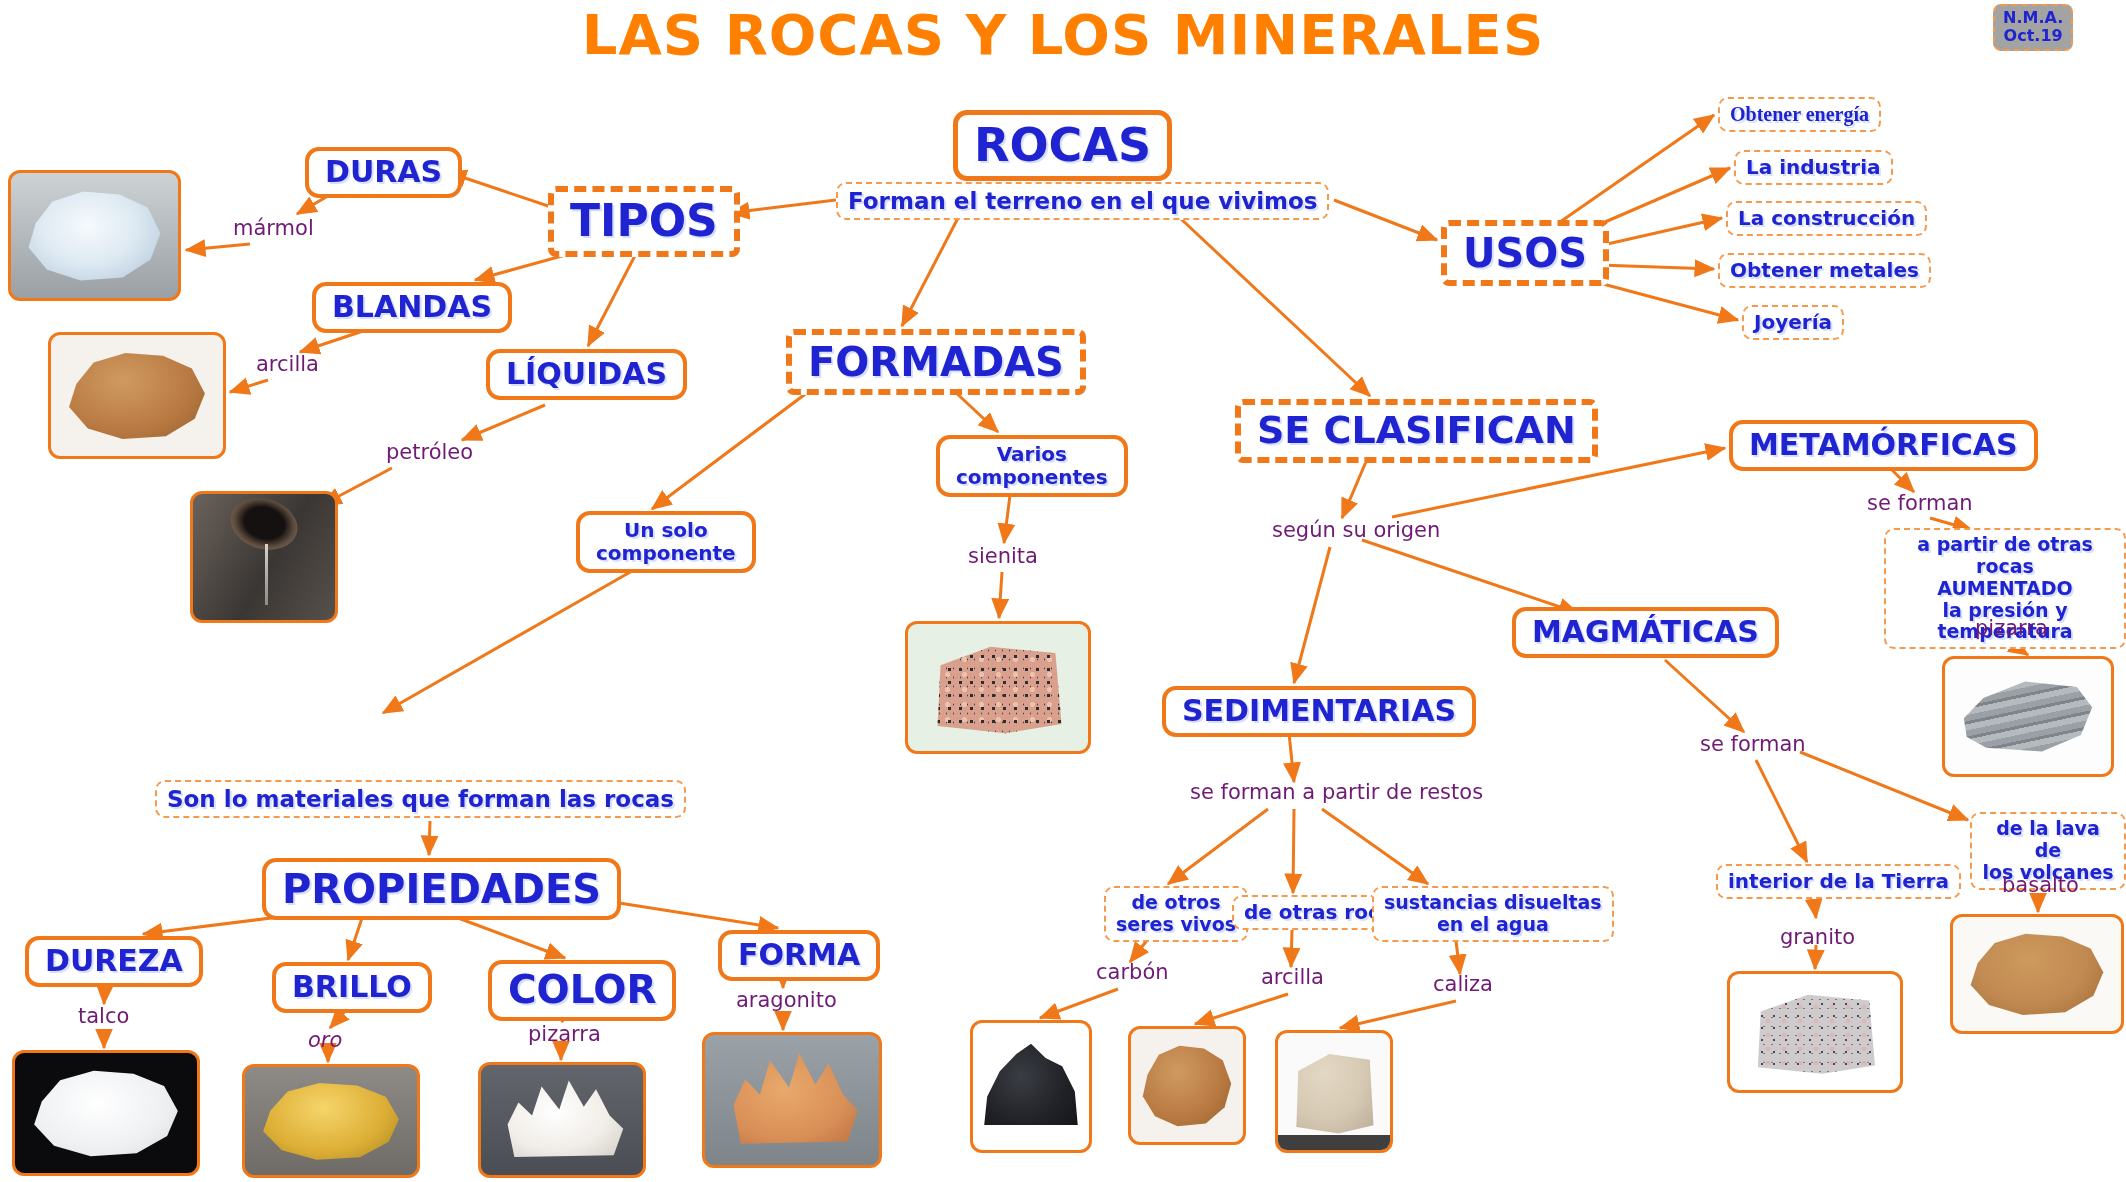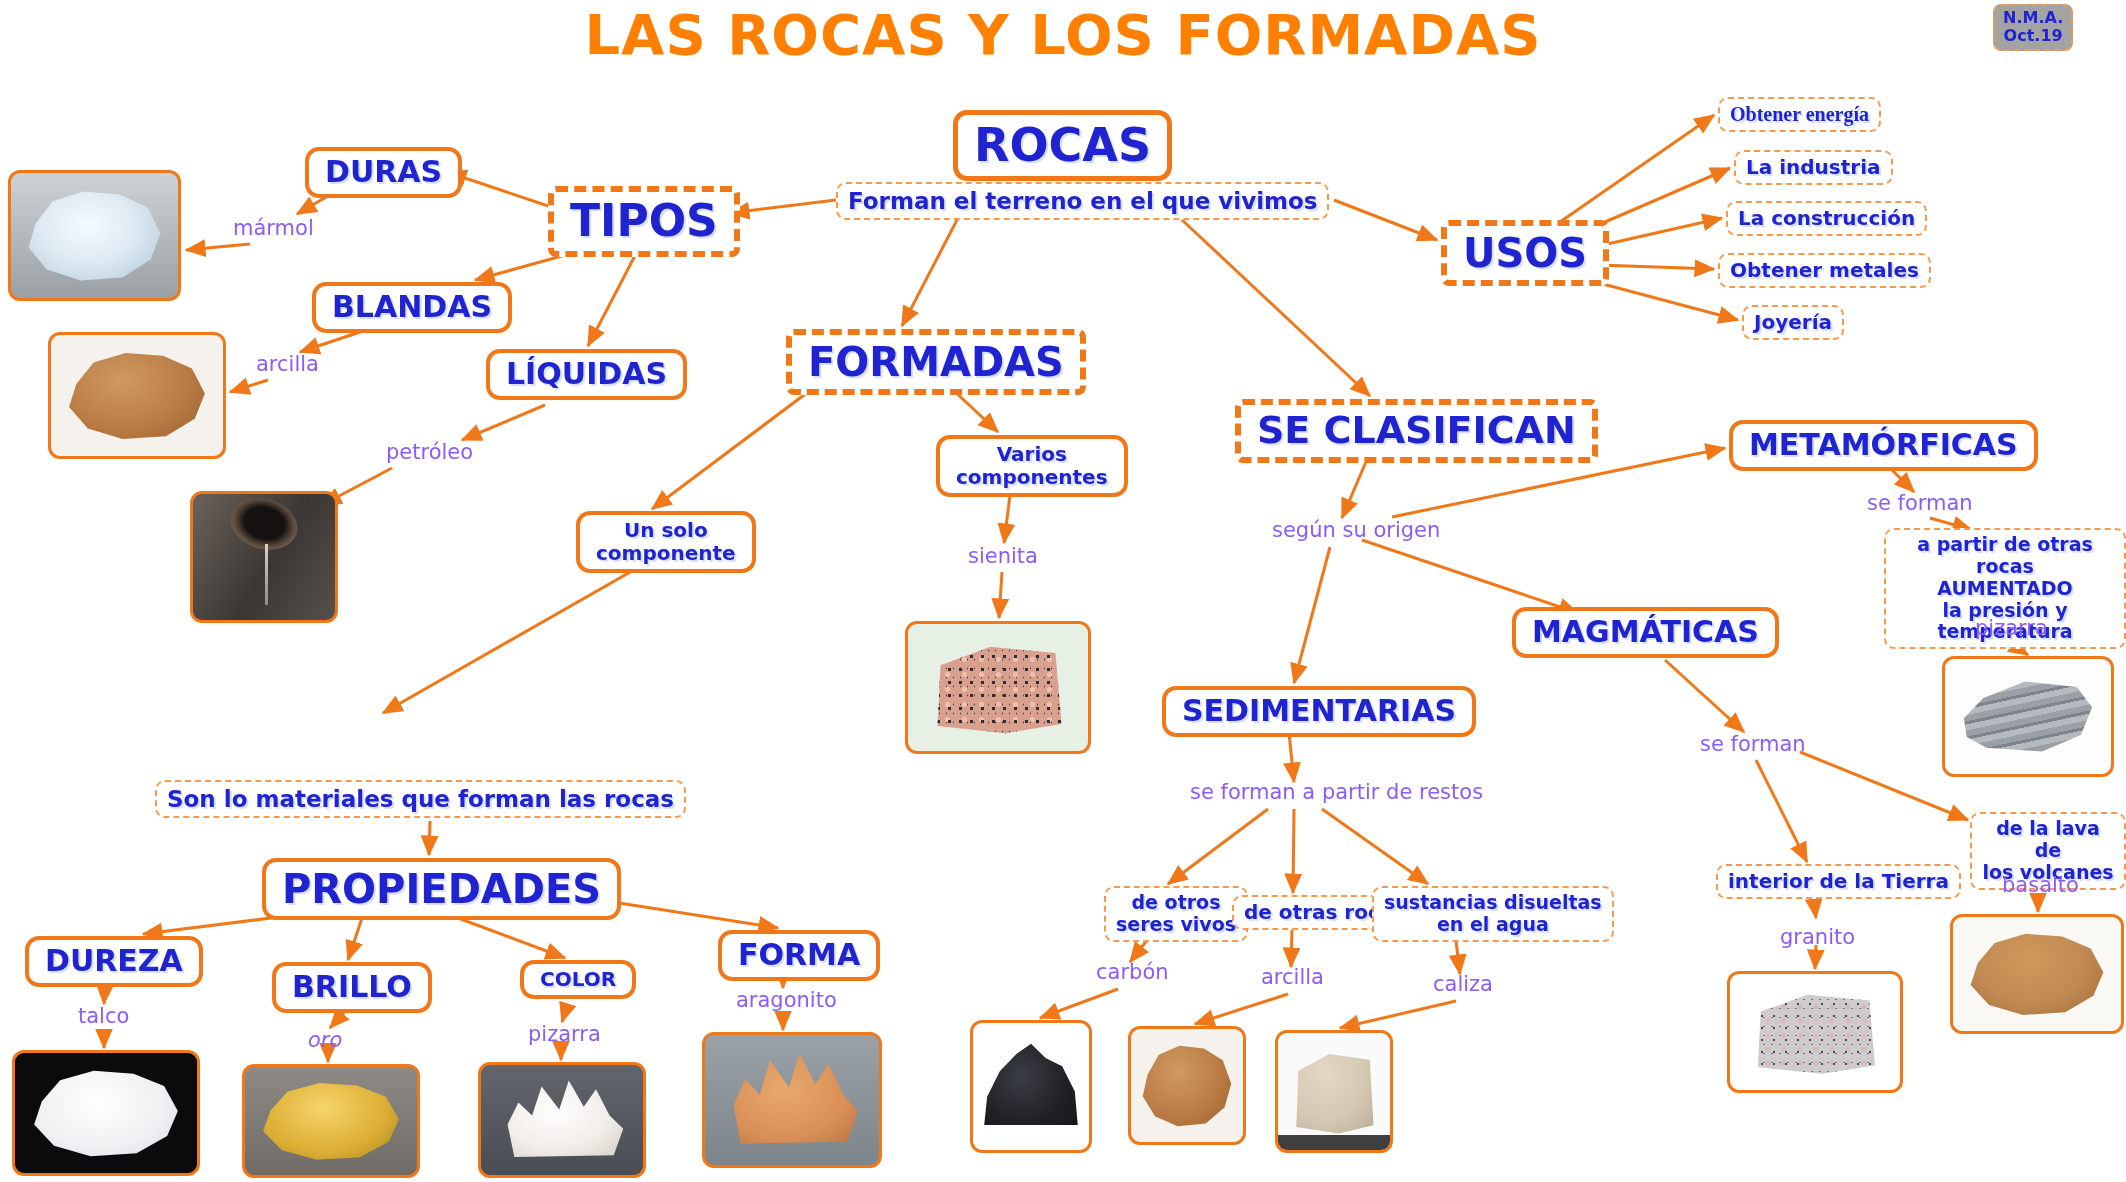--- a/index.html
+++ b/index.html
@@ -26,21 +26,21 @@
   .node{
     position:absolute;background:#ffffff;color:var(--blue);font-weight:bold;
     display:flex;align-items:center;justify-content:center;text-align:center;
     white-space:pre-line;box-sizing:border-box;line-height:1.15;
     text-shadow:2px 2px 0 rgba(120,150,255,0.30);
   }
   .solid{border:4px solid var(--orange);border-radius:14px;padding:4px 16px;}
   .dashed{border:6px dashed var(--orange);border-radius:8px;padding:4px 16px;}
   .leaf{border:2px dashed var(--orange-light);border-radius:10px;padding:4px 10px;font-size:20px;}
   .plain{
-    position:absolute;color:#8b5cf6;font-weight:normal;font-size:21px;
+    position:absolute;color:#701a75;font-weight:normal;font-size:21px;
     white-space:nowrap;text-shadow:none;
   }
   .photo{
     position:absolute;border:3px solid var(--orange);border-radius:12px;
     box-sizing:border-box;overflow:hidden;background:#fff;
   }
   .rock{position:absolute;left:8%;top:10%;width:84%;height:80%;}
   .blob{clip-path:polygon(8% 38%,20% 16%,42% 6%,68% 9%,88% 22%,97% 48%,90% 74%,70% 92%,40% 95%,16% 84%,3% 62%);}
   .pile{clip-path:polygon(50% 8%,65% 22%,82% 30%,95% 55%,98% 88%,2% 88%,5% 60%,18% 35%,35% 18%);}
   .spiky{clip-path:polygon(10% 55%,18% 30%,28% 45%,35% 12%,48% 38%,55% 5%,66% 35%,75% 15%,85% 45%,95% 60%,88% 90%,15% 92%);}
@@ -151,21 +151,21 @@
       <line x1="105" y1="983" x2="104" y2="1004" stroke="#F07818" stroke-width="3" marker-end="url(#ah)"></line>
       <line x1="104" y1="1031" x2="104" y2="1048" stroke="#F07818" stroke-width="3" marker-end="url(#ah)"></line>
       <line x1="347" y1="1009" x2="330" y2="1028" stroke="#F07818" stroke-width="3" marker-end="url(#ah)"></line>
       <line x1="328" y1="1055" x2="328" y2="1062" stroke="#F07818" stroke-width="3" marker-end="url(#ah)"></line>
       <line x1="567" y1="1006" x2="562" y2="1022" stroke="#F07818" stroke-width="3" marker-end="url(#ah)"></line>
       <line x1="561" y1="1049" x2="561" y2="1060" stroke="#F07818" stroke-width="3" marker-end="url(#ah)"></line>
       <line x1="783" y1="975" x2="783" y2="988" stroke="#F07818" stroke-width="3" marker-end="url(#ah)"></line>
       <line x1="783" y1="1015" x2="783" y2="1030" stroke="#F07818" stroke-width="3" marker-end="url(#ah)"></line>
     </svg>
 
-  <div class="title">LAS ROCAS Y LOS FORMADAS</div>
+  <div class="title">LAS ROCAS Y LOS MINERALES</div>
   <div class="badge">N.M.A.
 Oct.19</div>
 
   <div class="node solid" style="left:953px;top:110px;font-size:46px;border-width:5px;">ROCAS</div>
   <div class="node leaf" style="left:836px;top:182px;font-size:23px;white-space:nowrap;">Forman el terreno en el que vivimos</div>
 
   <div class="node dashed" style="left:548px;top:186px;font-size:44px;">TIPOS</div>
   <div class="node solid" style="left:305px;top:147px;font-size:30px;">DURAS</div>
   <div class="plain" style="left:233px;top:216px;">mármol</div>
   <div class="photo" id="ph-marmol" style="left:8px;top:170px;width:173px;height:131px;">
@@ -245,21 +245,21 @@
   </div>
   <div class="photo" id="ph-caliza" style="left:1275px;top:1030px;width:118px;height:123px;">
     <div class="rock block"></div>
     <div class="wm"></div>
   </div>
 
   <div class="node leaf" style="left:155px;top:780px;font-size:23px;white-space:nowrap;">Son lo materiales que forman las rocas</div>
   <div class="node solid" style="left:262px;top:858px;font-size:40px;">PROPIEDADES</div>
   <div class="node solid" style="left:25px;top:936px;font-size:30px;">DUREZA</div>
   <div class="node solid" style="left:272px;top:962px;font-size:30px;">BRILLO</div>
-  <div class="node solid" style="left:520px;top:960px;font-size:20px;">COLOR</div>
+  <div class="node solid" style="left:488px;top:960px;font-size:39px;">COLOR</div>
   <div class="node solid" style="left:718px;top:930px;font-size:30px;">FORMA</div>
   <div class="plain" style="left:78px;top:1004px;">talco</div>
   <div class="plain" style="left:308px;top:1028px;font-style:italic;">oro</div>
   <div class="plain" style="left:528px;top:1022px;">pizarra</div>
   <div class="plain" style="left:736px;top:988px;">aragonito</div>
   <div class="photo" id="ph-talco" style="left:12px;top:1050px;width:188px;height:126px;">
     <div class="rock blob"></div>
   </div>
   <div class="photo" id="ph-oro" style="left:242px;top:1064px;width:178px;height:114px;">
     <div class="rock blob"></div>

